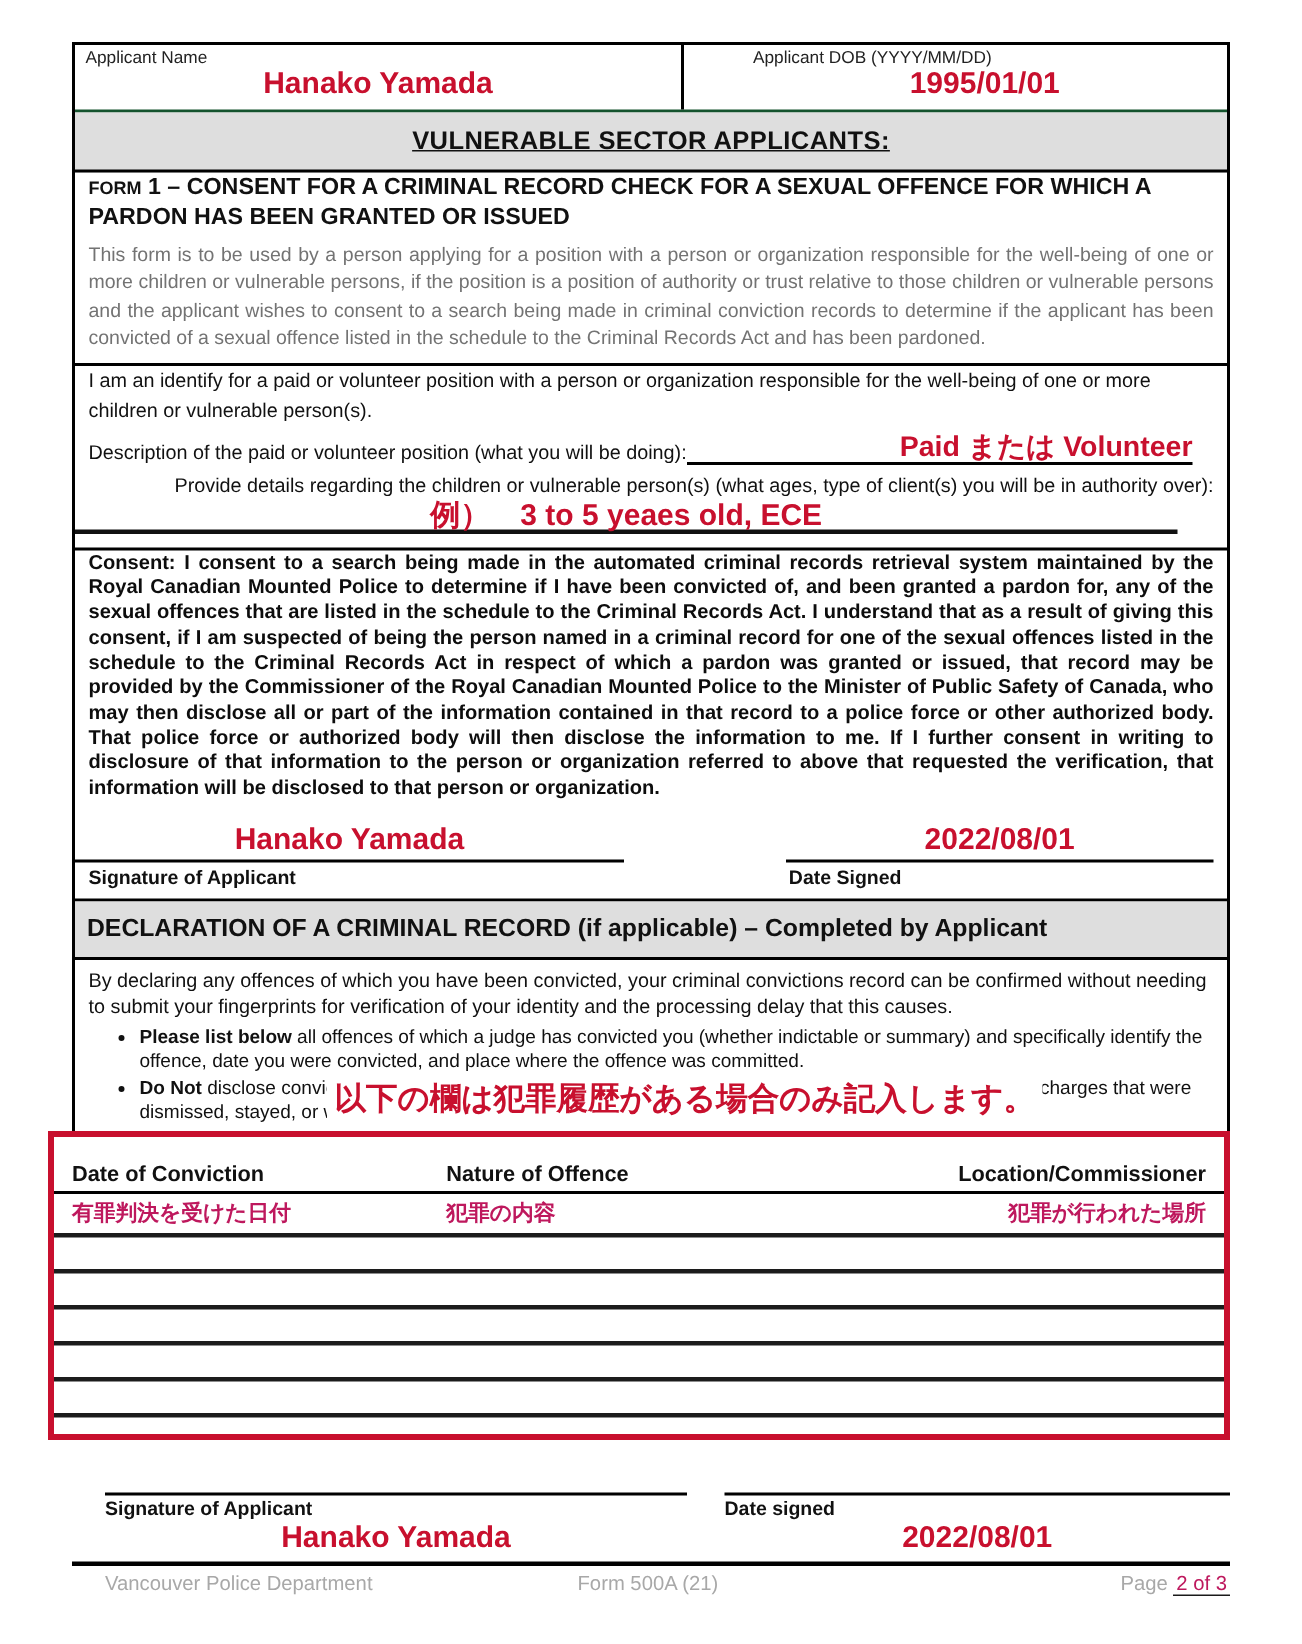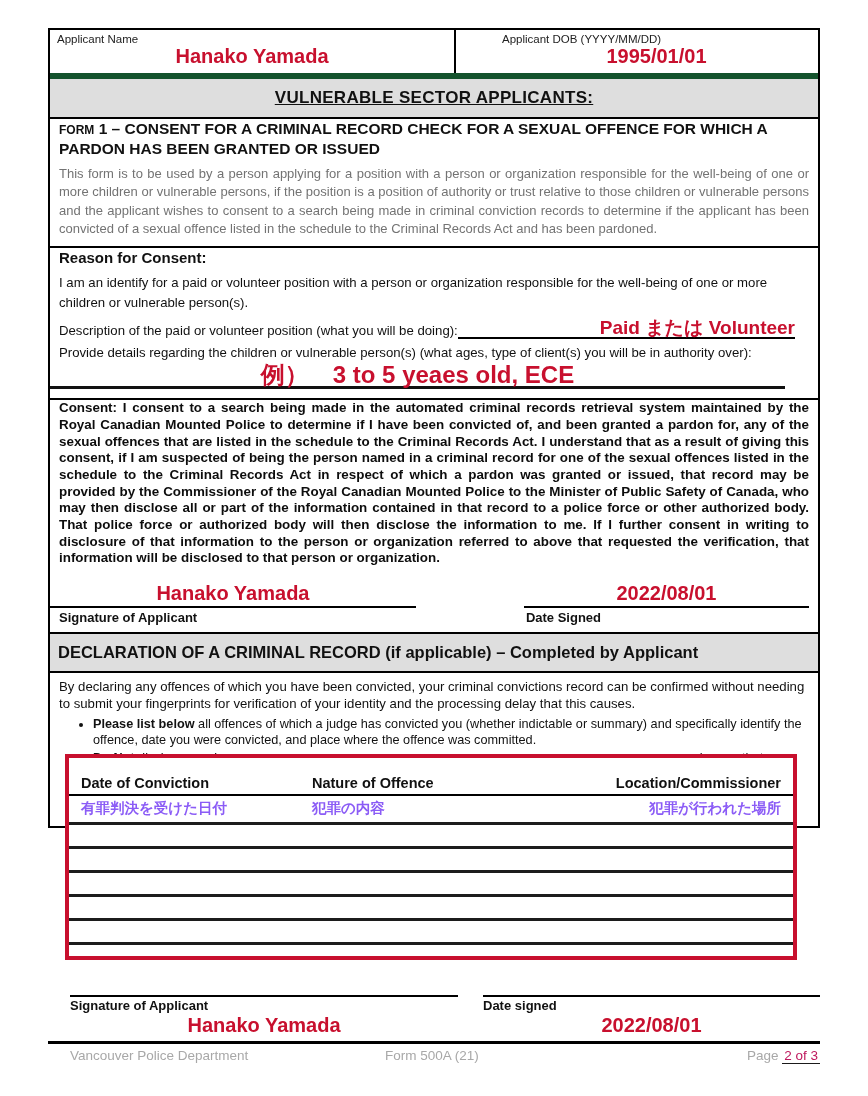--- a/index.html
+++ b/index.html
@@ -3,21 +3,21 @@
 <meta charset="utf-8">
 <style>
   * { margin:0; padding:0; box-sizing:border-box; }
   html,body { background:#fff; }
   body { font-family:"Liberation Sans","DejaVu Sans",sans-serif; color:#111; }
   .sheet { position:relative; width:868px; height:1096px; background:#fff; overflow:hidden; }
 
   .form-box { position:absolute; left:48px; top:28px; width:772px; border:2px solid #000; }
 
   
-  .hdr-row { display:flex; border-bottom:6px solid #14532d; }
+  .hdr-row { display:flex; border-bottom:2px solid #14532d; }
   .hdr-cell { padding:3px 7px 5px; }
   .hdr-cell.name { width:406px; border-right:2px solid #000; }
   .hdr-cell.dob  { flex:1;padding-left:46px; }
   .hdr-label { font-size:11.5px; color:#222; }
   .hdr-value { font-size:20px; font-weight:bold; color:#C8102E; text-align:center; margin-top:0px; }
 
   
   .band { background:#DEDEDE; border-bottom:2px solid #000; padding:9px 8px; }
   .band.center { text-align:center; }
   .band-title { font-weight:bold; font-size:17px; text-decoration:underline; letter-spacing:0.3px; }
@@ -29,23 +29,23 @@
   .form1-title .sc { font-size:12px; }
   .body-text { font-size:13px; line-height:1.43; text-align:justify; color:#737373; }
 
   
   .reason-head { font-weight:bold; font-size:15px; margin:1px 0 7px; }
   .reason-intro { font-size:13.2px; line-height:1.55; margin-bottom:2px; }
   .fill-row { display:flex; align-items:flex-end; font-size:13.2px; margin:2px 0 6px; }
   .fill-row .lbl { white-space:nowrap; padding-bottom:1px; }
   .fill-slot { flex:1; border-bottom:2px solid #000; margin-right:14px; text-align:right; position:relative; }
   .red-fill { color:#C8102E; font-weight:bold; font-size:19px; line-height:1.1; position:relative; top:2px; }
-  .details-lbl { font-size:13.2px; margin:3px 0 0; }
+  .details-lbl { font-size:13.2px; margin:3px 0 0;text-align:right; }
   .details-slot { border-bottom:3px solid #111; margin:0 24px 2px -9px; text-align:center; }
-  .details-slot .red-fill { font-size:24px; }
+  .details-slot .red-fill { font-size:20px; }
 
   
   .consent-p { font-weight:bold; font-size:13.4px; line-height:1.245; text-align:justify; color:#0d0d0d; }
   .sig-row { display:flex; margin-top:15px; }
   .sig-col { position:relative; }
   .sig-col.left { width:385px; margin-left:-9px; }
   .sig-col.right { width:300px; margin-left:108px; }
   .sig-value { color:#C8102E; font-weight:bold; font-size:20px; text-align:center; margin-bottom:1px; }
   .sig-line { border-bottom:2px solid #000; }
   .sig-label { font-weight:bold; font-size:13px; padding:2px 0 0 9px; }
@@ -53,25 +53,25 @@
 
   
   .decl-sec { position:relative; padding:5px 9px 8px; border-bottom:0; }
   .decl-intro { font-size:13.2px; line-height:1.3; }
   .decl-list { margin:4px 0 0 34px; }
   .decl-list li { font-size:12.7px; line-height:1.26; margin-bottom:2px; }
   .overlay-note { position:absolute; left:168px; top:77px; background:#fff; color:#C8102E;
                   font-weight:bold; font-size:21px; padding:1px 5px; white-space:nowrap; }
 
   
-  .offence-box { position:absolute; left:65px; top:754px; width:732px; height:206px;
+  .offence-box { position:absolute; left:32px; top:754px; width:788px; height:206px;
                  border:4px solid #C8102E; background:#fff; }
   .tbl-head { display:flex; font-weight:bold; font-size:14.5px; padding:17px 12px 3px;
               border-bottom:2px solid #000; }
-  .tbl-red  { display:flex; font-weight:bold; font-size:14.5px; color:#8b5cf6; padding:3px 12px 4px;
+  .tbl-red  { display:flex; font-weight:bold; font-size:14.5px; color:#be185d; padding:3px 12px 4px;
               border-bottom:3px solid #1c1c1c; }
   .tcol { flex:1; }
   .tcol.c1 { text-align:left; flex:0 0 33%; }
   .tcol.c2 { flex:0 0 34%; }
   .tcol.c3 { text-align:right; flex:0 0 33%; }
   .tbl-empty { height:24px; border-bottom:3px solid #1c1c1c; }
   .tbl-empty.last { border-bottom:none; }
 
   
   .bottom-sig { position:absolute; left:48px; top:995px; width:772px; display:flex; }
@@ -111,21 +111,20 @@
     <div class="band center">
       <span class="band-title">VULNERABLE SECTOR APPLICANTS:</span>
     </div>
 
     <div class="sec">
       <div class="form1-title"><span class="sc">FORM</span><span> 1 – CONSENT FOR A CRIMINAL RECORD CHECK FOR A SEXUAL OFFENCE  FOR WHICH A PARDON HAS BEEN GRANTED OR ISSUED</span></div>
       <p class="body-text">This form is to be used by a person applying for a position with a person or organization responsible for the well-being of one or more children or vulnerable persons, if the position is a position of authority or trust relative to those children or vulnerable persons and the applicant wishes to consent to a search being made in criminal conviction records to determine if the applicant has been convicted of a sexual offence listed in the schedule to the Criminal Records Act and has been pardoned.</p>
     </div>
 
     <div class="sec">
-      <div class="reason-head">Reason for Consent:</div>
       <p class="reason-intro">I am an identify for a paid or volunteer position with a person or organization responsible for the well-being of one or more children or vulnerable person(s).</p>
       <div class="fill-row">
         <span class="lbl">Description of the paid or volunteer position (what you will be doing):</span>
         <span class="fill-slot">
           <span class="red-fill">Paid または Volunteer</span>
         </span>
       </div>
       <p class="details-lbl">Provide details regarding the children or vulnerable person(s) (what ages, type of client(s) you will be in authority over):</p>
       <div class="details-slot">
         <span class="red-fill">例）　3 to 5 yeaes old, ECE</span>

